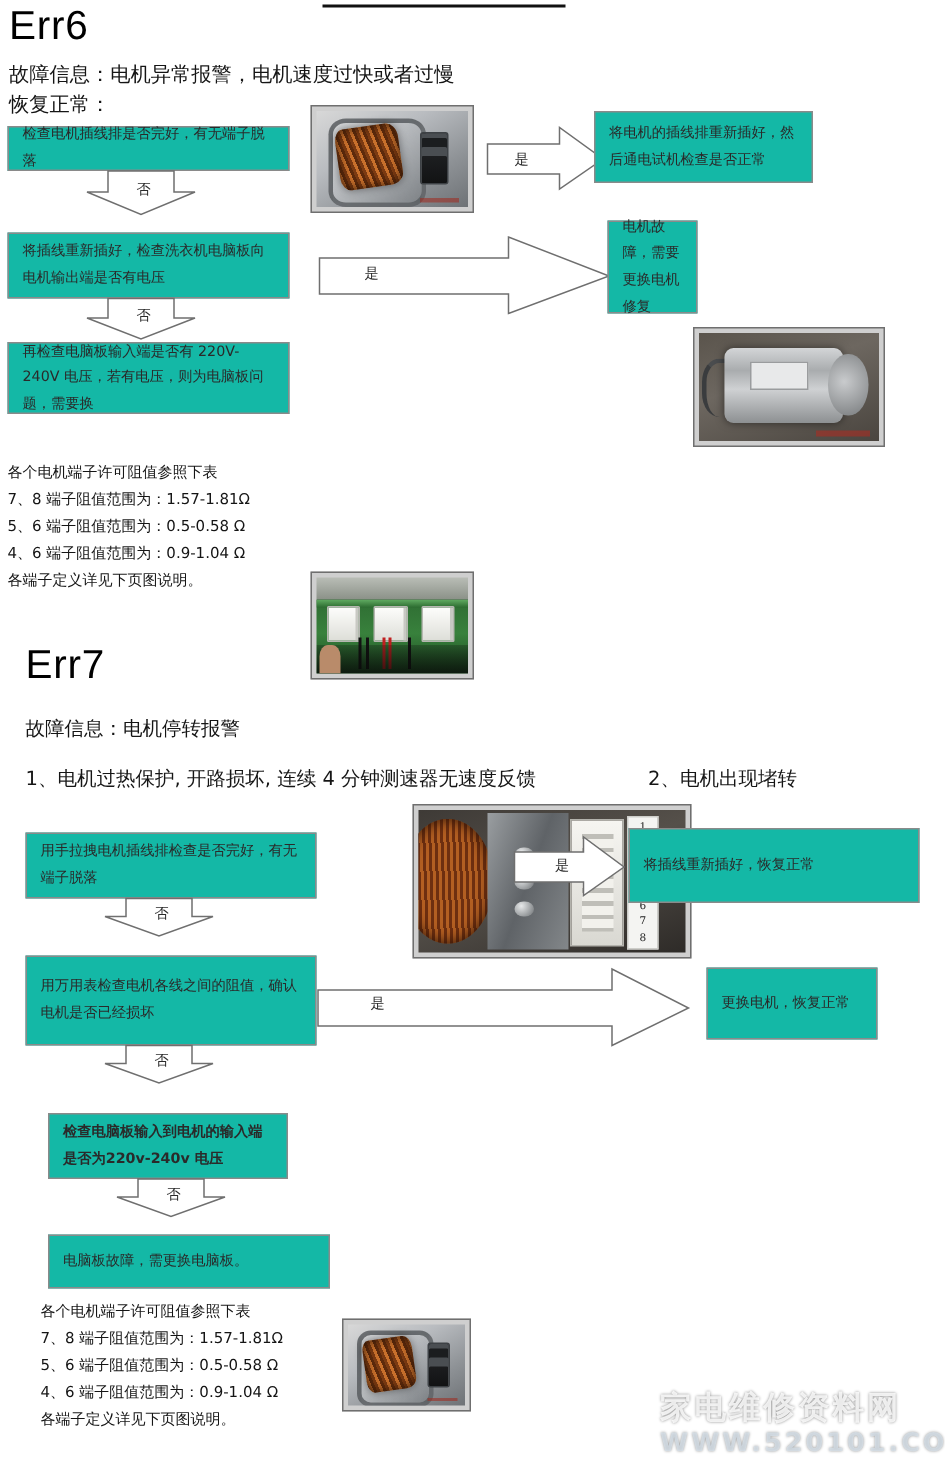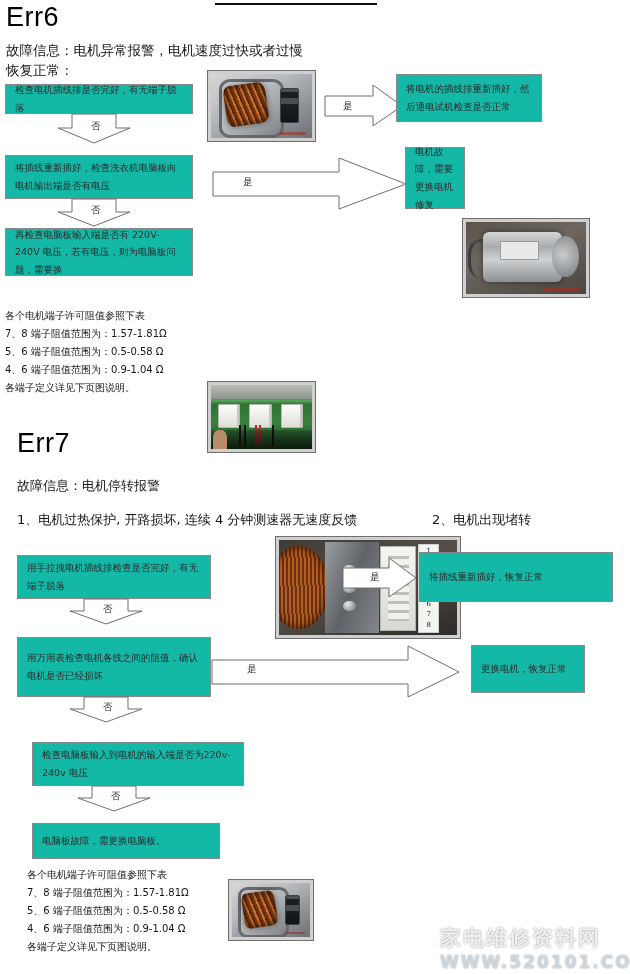--- a/index.html
+++ b/index.html
@@ -305,21 +305,21 @@
 
 <svg class="abs arrow-svg" style="left:212px;top:646px;" width="248" height="52" viewBox="0 0 248 52">
   <polygon points="0,14 196,14 196,0 247,26 196,51 196,38 0,38"></polygon>
 </svg>
 <div class="arrow-label" style="left:247px;top:663px;">是</div>
 
 <div class="abs fbox" style="left:471px;top:645px;width:114px;height:48px;">
   <div class="txt">更换电机，恢复正常</div>
 </div>
 
-<div class="abs fbox" style="left:32px;top:742px;width:212px;height:44px;">
+<div class="abs fbox" style="left:32px;top:742px;width:160px;height:44px;font-weight:bold;">
   <div class="txt">检查电脑板输入到电机的输入端是否为220v-240v 电压</div>
 </div>
 <svg class="abs arrow-svg" style="left:70px;top:786px;" width="120" height="26" viewBox="0 0 120 26">
   <polygon points="22,0 22,12 8,12 44,25 80,12 66,12 66,0"></polygon>
 </svg>
 <div class="arrow-label" style="left:111px;top:790px;">否</div>
 
 <div class="abs fbox" style="left:32px;top:823px;width:188px;height:36px;">
   <div class="txt">电脑板故障，需更换电脑板。</div>
 </div>

